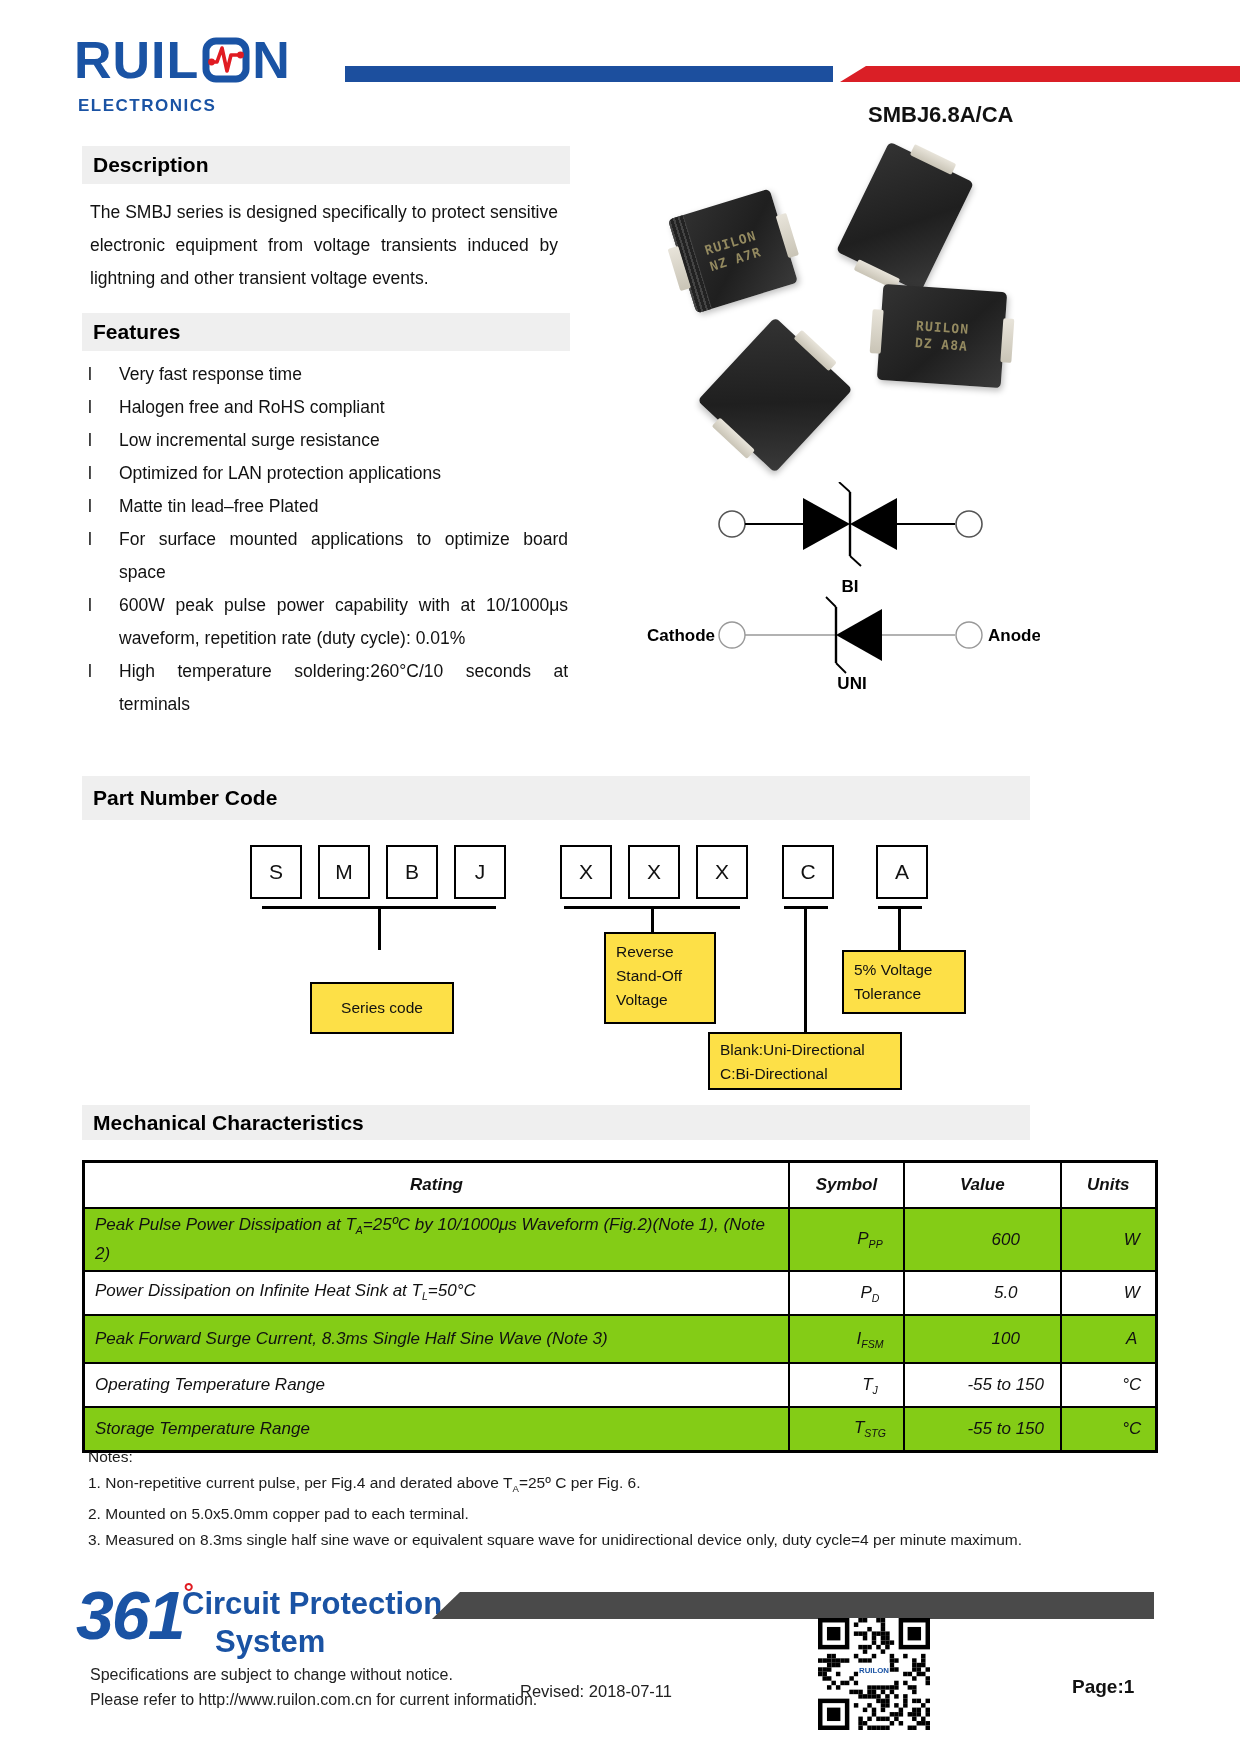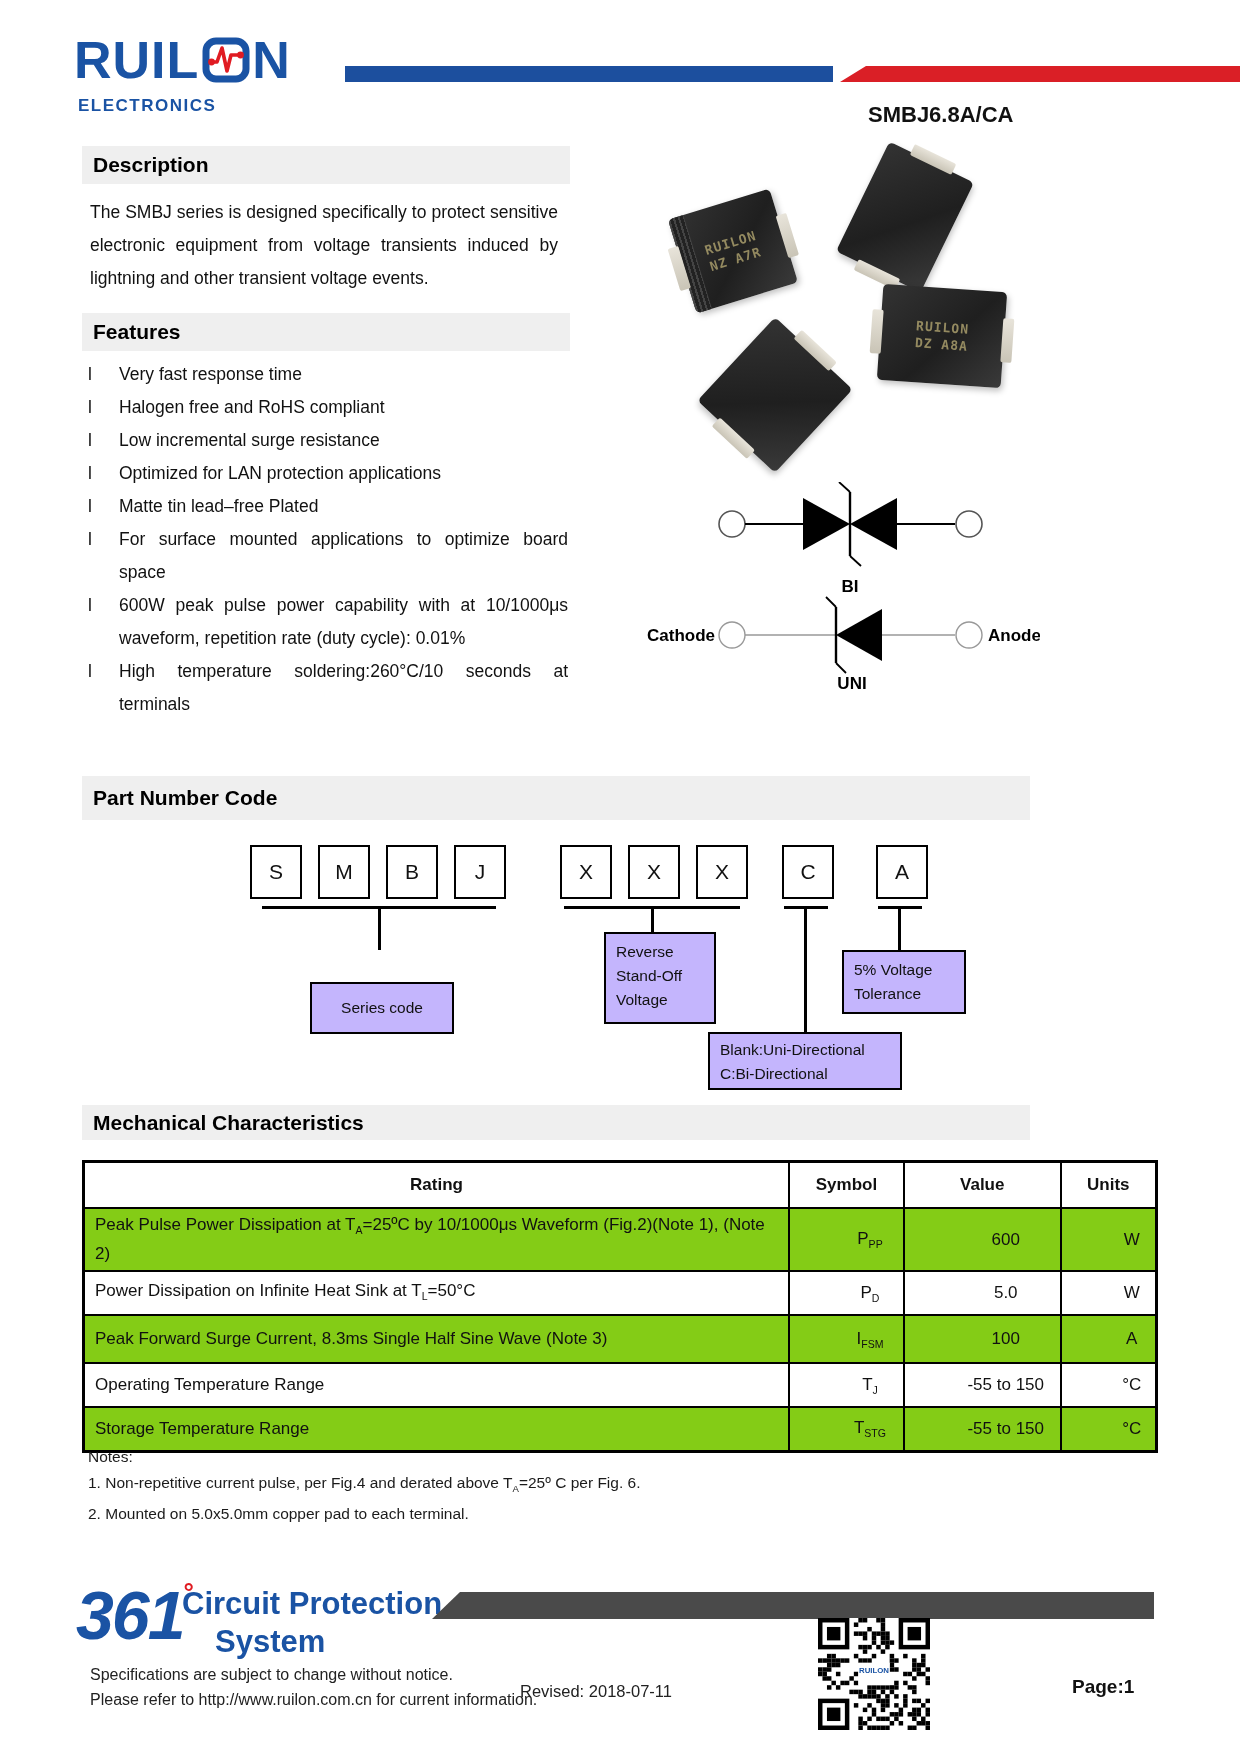--- a/index.html
+++ b/index.html
@@ -59,30 +59,30 @@
   .chip4 .tabR{right:-9px;top:26px;width:11px;height:44px;}
 
   
   .elec-svg{position:absolute;left:620px;top:482px;}
 
   
   .pn-box{position:absolute;top:845px;width:48px;height:50px;border:2.5px solid #000;
           font-size:21px;display:flex;align-items:center;justify-content:center;background:#fff;}
   .hline{position:absolute;height:3px;background:#000;}
   .vline{position:absolute;width:3px;background:#000;}
-  .lbl-box{position:absolute;border:2.5px solid #000;background:#c4b5fd;font-size:15.5px;line-height:24px;}
+  .lbl-box{position:absolute;border:2.5px solid #000;background:#fde047;font-size:15.5px;line-height:24px;}
   .lbl-series{left:310px;top:982px;width:140px;height:48px;display:flex;align-items:center;justify-content:center;}
   .lbl-reverse{left:604px;top:932px;width:112px;height:92px;padding:6px 0 0 10px;box-sizing:border-box;}
   .lbl-tol{left:842px;top:950px;width:124px;height:64px;padding:6px 0 0 10px;box-sizing:border-box;}
   .lbl-dir{left:708px;top:1032px;width:194px;height:58px;padding:4px 0 0 10px;box-sizing:border-box;}
 
   
   .mech-table{position:absolute;left:82px;top:1160px;width:1076px;border-collapse:collapse;
               font-size:17px;}
-  .mech-table th,.mech-table td{border:2px solid #000;}
+  .mech-table th,.mech-table td{border:2px solid #000;font-style:italic;}
   .mech-table{border:3px solid #000;}
   .mech-table th{font-weight:bold;text-align:center;height:42px;}
   .mech-table td{vertical-align:middle;}
   .c-rating{text-align:left;padding:4px 8px 4px 10px;line-height:24px;}
   .c-sym,.c-val,.c-units{text-align:center;padding-left:48px;}
   tr.shaded{background:#84cc16;}
   sub{font-size:0.62em;}
 
   
   .notes{position:absolute;left:88px;top:1444px;width:1070px;font-size:15.5px;line-height:25.5px;color:#1b1b1b;}
@@ -290,20 +290,21 @@
           <td class="c-units">°C</td>
         </tr>
       </tbody>
   </table>
 
   <div class="notes">
     <div>Notes:</div>
     <div>
         <div class="note-line"><span>1. Non-repetitive current pulse, per Fig.4 and derated above T</span><sub>A</sub><span>=25º C per Fig. 6.</span></div>
         <div class="note-line"><span>2. Mounted on 5.0x5.0mm copper pad to each terminal.</span></div>
+        <div class="note-line"><span>3. Measured on 8.3ms single half sine wave or equivalent square wave for unidirectional device only, duty cycle=4 per minute maximum.</span></div>
       </div>
   </div>
 
   <div class="f361"><span>361</span><span class="deg">°</span></div>
   <div class="fcp1">Circuit Protection</div>
   <div class="fcp2">System</div>
   <div class="fbar"></div>
   <div class="fspec">
     <div>Specifications are subject to change without notice.</div>
     <div>Please refer to http://www.ruilon.com.cn for current information.</div>

